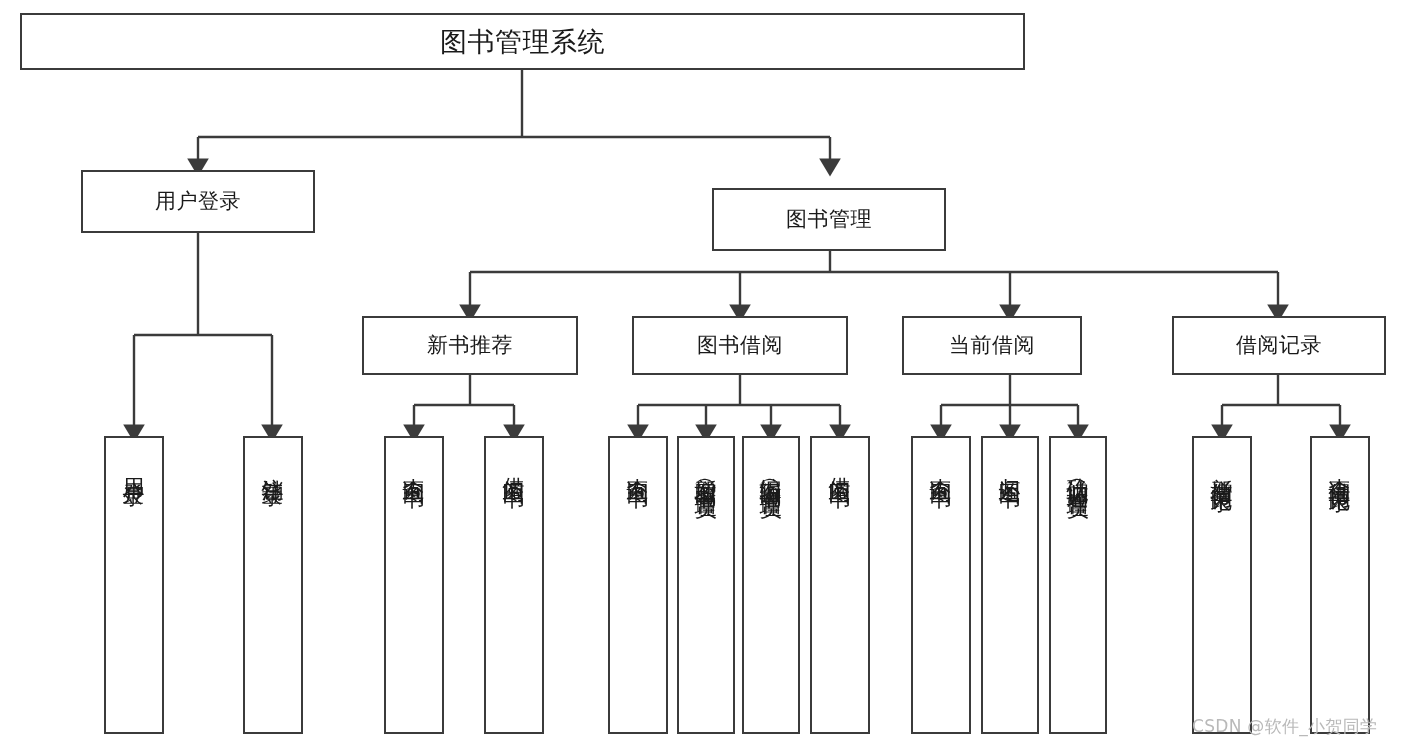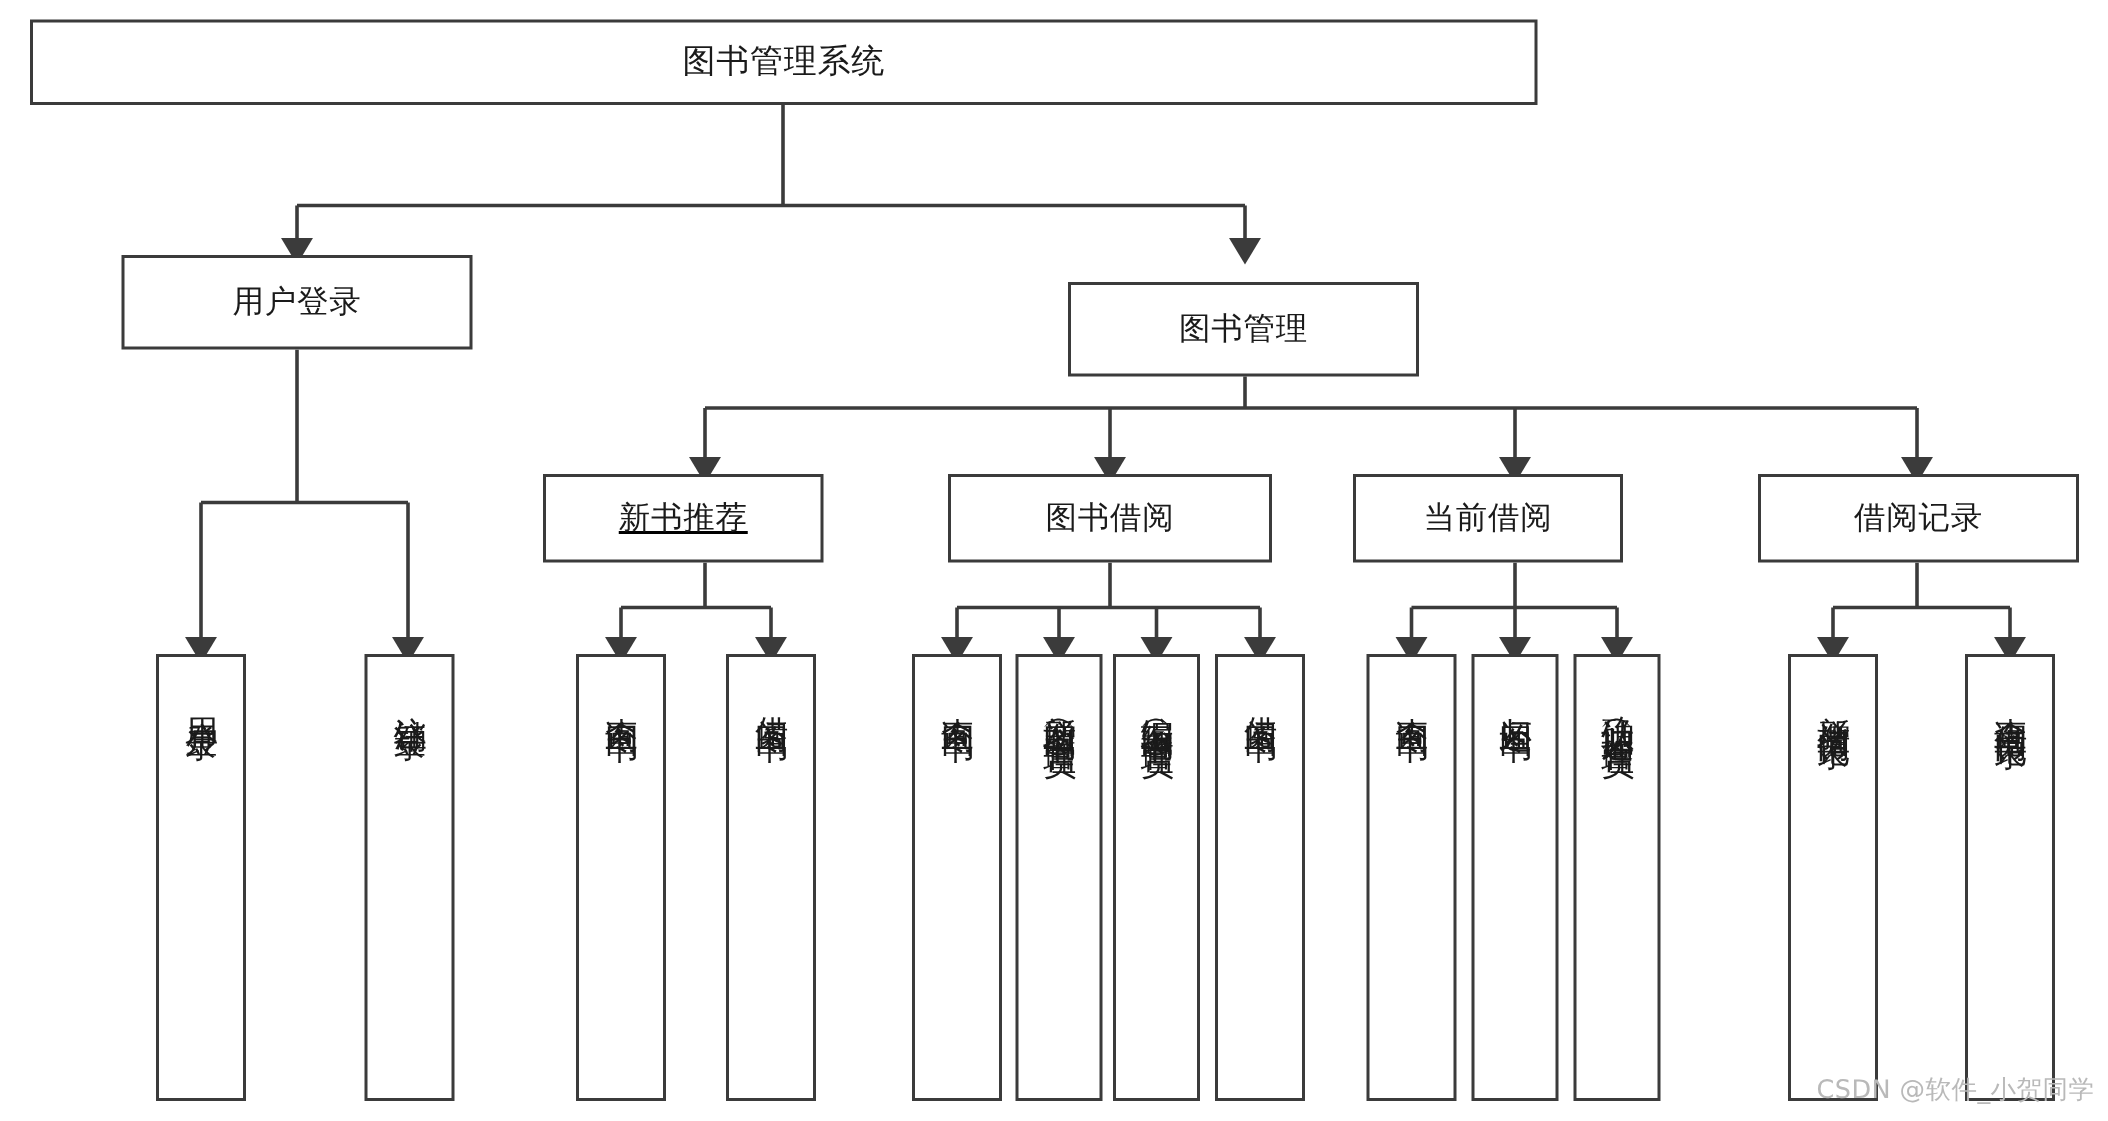--- a/index.html
+++ b/index.html
@@ -40,21 +40,21 @@
     text-align: center;
     line-height: 1.18;
     white-space: nowrap;
   }
   
   .node.horizontal .node-label {
     font-size: 21px;
     letter-spacing: 0.5px;
   }
   .node.root .node-label {
-    font-size: 22px;
+    font-size: 27px;
   }
   
   .node.vertical {
     align-items: flex-start;
     padding-top: 22px;
   }
   .node.vertical .node-label {
     writing-mode: vertical-rl;
     text-orientation: upright;
     font-size: 22px;
@@ -134,21 +134,21 @@
     <span class="node-label">图书管理系统</span>
   </div>
 
   <div class="node horizontal" style="left:81px; top:170px; width:234px; height:63px;">
     <span class="node-label">用户登录</span>
   </div>
   <div class="node horizontal" style="left:712px; top:188px; width:234px; height:63px;">
     <span class="node-label">图书管理</span>
   </div>
 
-  <div class="node horizontal" style="left:362px; top:316px; width:187px; height:59px;text-decoration:underline;">
+  <div class="node horizontal" style="left:362px; top:316px; width:216px; height:59px;">
     <span class="node-label">新书推荐</span>
   </div>
   <div class="node horizontal" style="left:632px; top:316px; width:216px; height:59px;">
     <span class="node-label">图书借阅</span>
   </div>
   <div class="node horizontal" style="left:902px; top:316px; width:180px; height:59px;">
     <span class="node-label">当前借阅</span>
   </div>
   <div class="node horizontal" style="left:1172px; top:316px; width:214px; height:59px;font-family:Liberation Serif, serif;">
     <span class="node-label">借阅记录</span>
@@ -191,15 +191,15 @@
     <span class="node-label">确认归还（管理员）</span>
   </div>
 
   <div class="node vertical" style="left:1192px; top:436px; width:60px; height:298px;">
     <span class="node-label">新增借阅记录</span>
   </div>
   <div class="node vertical" style="left:1310px; top:436px; width:60px; height:298px;">
     <span class="node-label">查询借阅记录</span>
   </div>
 
-  <div class="watermark" style="left:1192px; top:715px;padding-left:19px;">CSDN @软件_小贺同学</div>
+  <div class="watermark" style="left:1192px; top:715px;">CSDN @软件_小贺同学</div>
 
 </div>
 
 </body></html>

